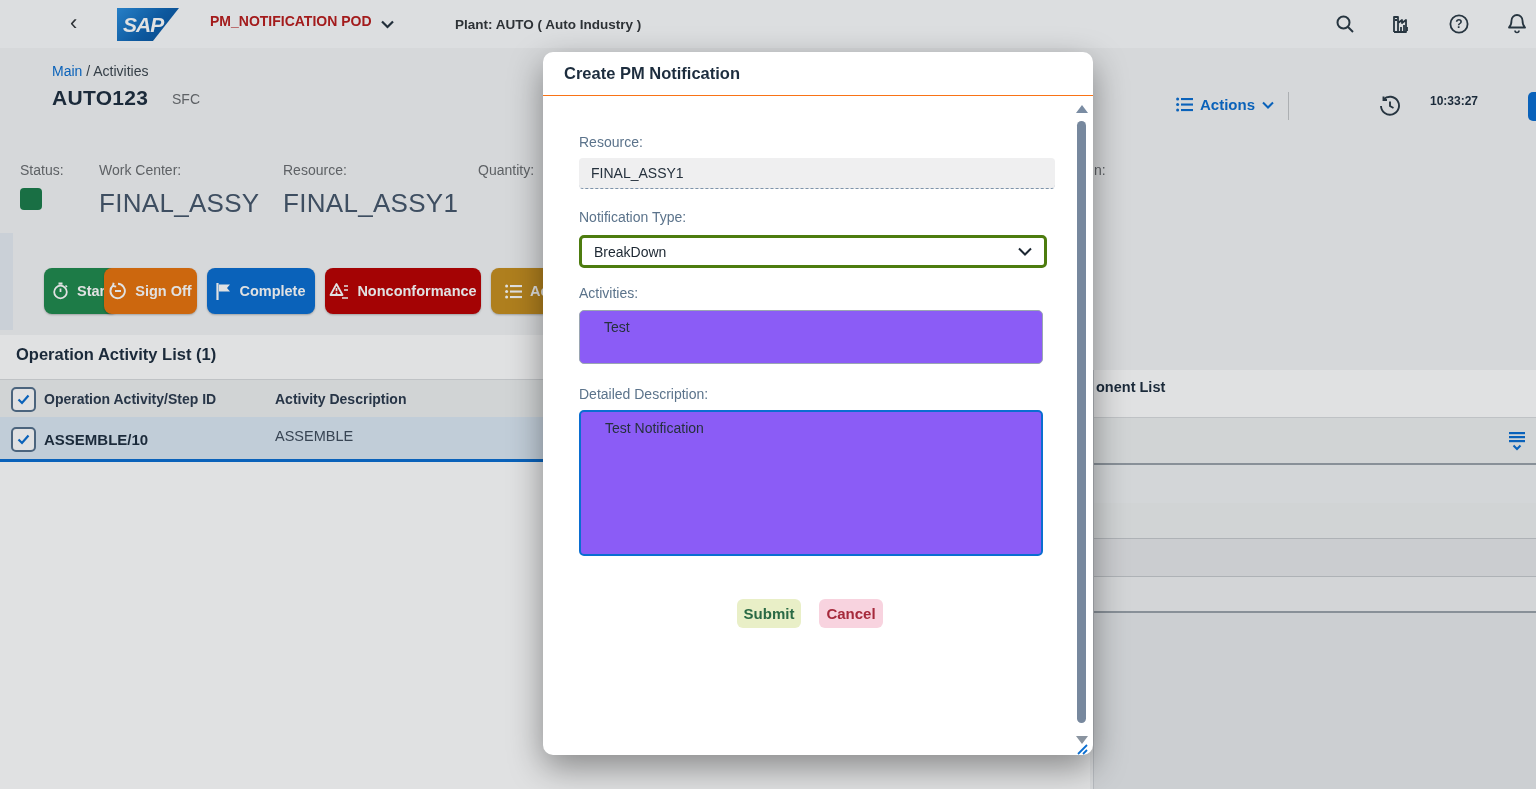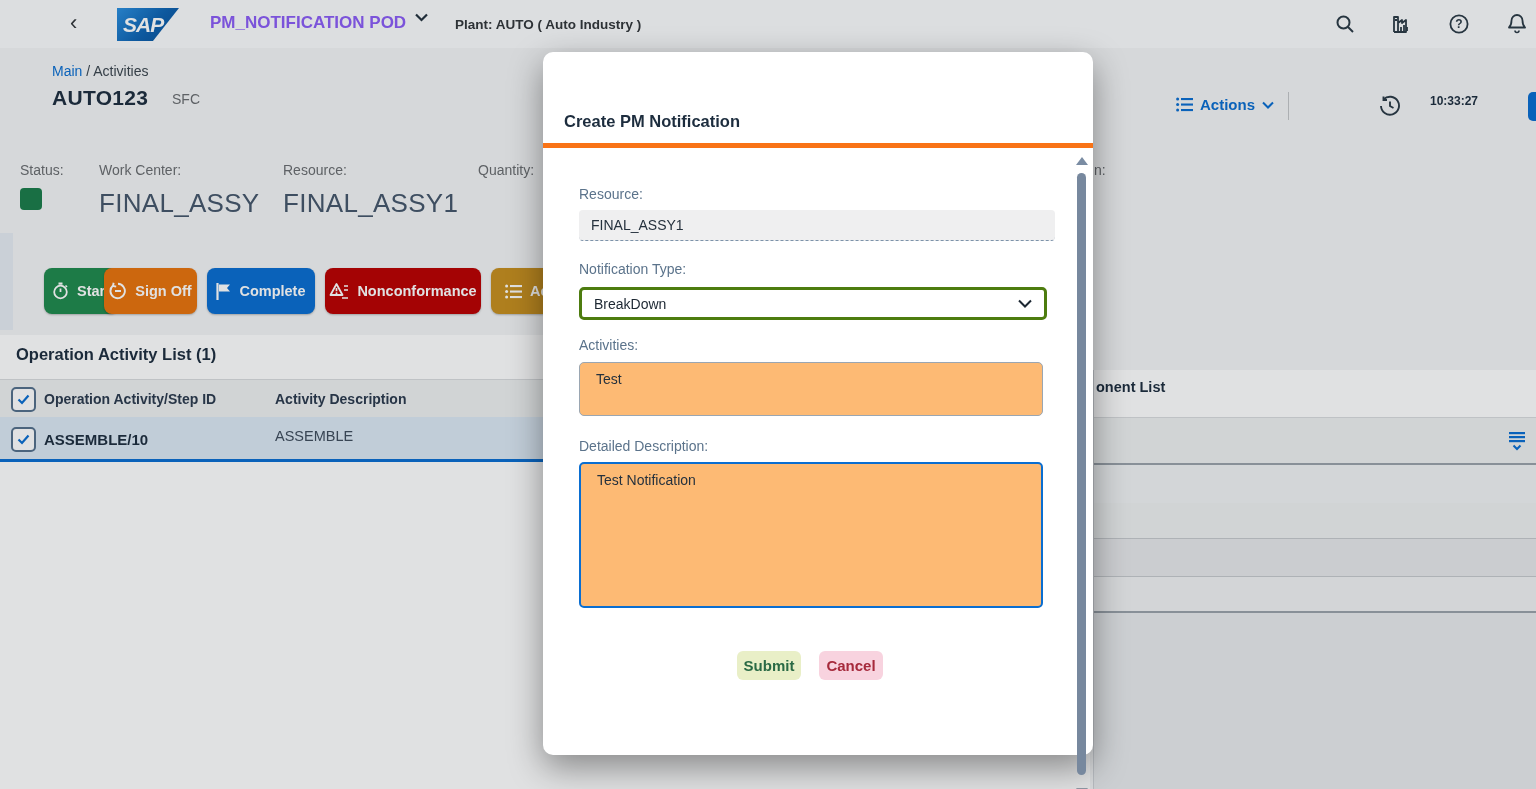--- a/index.html
+++ b/index.html
@@ -6,21 +6,21 @@
   #stage{position:relative;width:1536px;height:789px;overflow:hidden;
          font-family:"Liberation Sans","DejaVu Sans",sans-serif;
          background:#f4f5f6;color:#1d2d3e;}
   .abs{position:absolute;}
   
   .shell{left:0;top:0;width:1536px;height:48px;background:#fbfcfd;}
   .back{font-size:22px;color:#32363a;line-height:20px;cursor:pointer;}
   .saplogo{width:62px;height:33px;background:linear-gradient(135deg,#2a8fe0 0%,#0d62b1 55%,#0a4f93 100%);
            clip-path:polygon(0 0,100% 0,58% 100%,0 100%);display:flex;align-items:center;}
   .saplogo span{color:#fff;font-weight:700;font-style:italic;font-size:21px;padding-left:6px;letter-spacing:-1px;}
-  .pod-title{font-size:17px;font-weight:700;color:#8b5cf6;display:flex;align-items:flex-start;gap:9px;cursor:pointer;}
+  .pod-title{font-size:14px;font-weight:700;color:#b91c1c;display:flex;align-items:flex-end;gap:9px;cursor:pointer;}
   .plant{font-size:13.5px;font-weight:700;color:#32363a;}
   .shicon{color:#2b3a46;cursor:pointer;}
   
   .crumb{font-size:14px;}
   .crumb .lnk{color:#0a6ed1;cursor:pointer;}
   .crumb .rest{color:#3b454e;}
   .sfcid{font-size:21px;font-weight:700;letter-spacing:.3px;color:#1d2d3e;}
   .sfctag{font-size:14px;color:#6a6d70;}
   .actions{color:#0a6ed1;font-size:15px;font-weight:600;display:flex;align-items:center;gap:7px;cursor:pointer;}
   .vdivider{width:1px;background:#c4c6c8;}
@@ -47,29 +47,29 @@
   .selrow{background:#dce8f4;border-bottom:3px solid #0a6ed1;}
   .cellb{font-size:15px;font-weight:700;color:#1d2d3e;}
   .cell{font-size:14.5px;color:#3e4c5c;}
   .cb{width:21px;height:21px;border:2px solid #54708c;border-radius:5px;background:#fff;
       display:flex;align-items:center;justify-content:center;cursor:pointer;}
   .emptyrow{left:0;width:443px;}
   
   .overlay{left:0;top:0;width:1536px;height:789px;background:rgba(13,20,28,.13);z-index:40;}
   .dialog{left:543px;top:52px;width:550px;height:703px;background:#fff;border-radius:10px;
           box-shadow:0 12px 34px rgba(0,0,0,.4);z-index:100;}
-  .dlg-head{height:43px;border-bottom:5px solid #f97316;display:flex;align-items:center;padding-left:21px;
-            font-size:16.5px;font-weight:700;color:#1d2d3e;margin-top:48px;}
+  .dlg-head{height:43px;border-bottom:1px solid #f97316;display:flex;align-items:center;padding-left:21px;
+            font-size:16.5px;font-weight:700;color:#1d2d3e;}
   .dlg-body{position:relative;height:660px;}
   .flabel{font-size:14px;color:#5b738b;}
   .f-readonly{background:#efeff0;border-radius:4px;border-bottom:1px dashed #7d93aa;
               display:flex;align-items:center;padding-left:12px;font-size:14px;color:#25313d;}
   .f-select{background:#fff;border:3px solid #4d7c0f;border-radius:5px;display:flex;align-items:center;
             padding:0 12px;font-size:14px;color:#1c2732;justify-content:space-between;cursor:pointer;}
-  .f-ta{background:#fdba74;border:1px solid #9aa6b2;border-radius:5px;padding:8px 16px;font-size:14px;
+  .f-ta{background:#8b5cf6;border:1px solid #9aa6b2;border-radius:5px;padding:8px 24px;font-size:14px;
         color:#25313d;font-family:"Liberation Sans","DejaVu Sans",sans-serif;resize:none;outline:none;box-sizing:border-box;}
   .f-ta.focused{border:2px solid #0a6ed1;}
   .dbtn{border:none;border-radius:6px;font-size:15px;font-weight:700;height:29px;cursor:pointer;
         font-family:"Liberation Sans","DejaVu Sans",sans-serif;}
   .dbtn-submit{background:#e9efc7;color:#2a6a45;}
   .dbtn-cancel{background:#f8d3df;color:#a62a3c;}
   .sb-thumb{width:9px;border-radius:5px;background:#77889e;}
   .tri-up{width:0;height:0;border-left:6px solid transparent;border-right:6px solid transparent;border-bottom:8px solid #7a8ca3;}
   .tri-down{width:0;height:0;border-left:6px solid transparent;border-right:6px solid transparent;border-top:8px solid #8a94a0;}
 </style>

